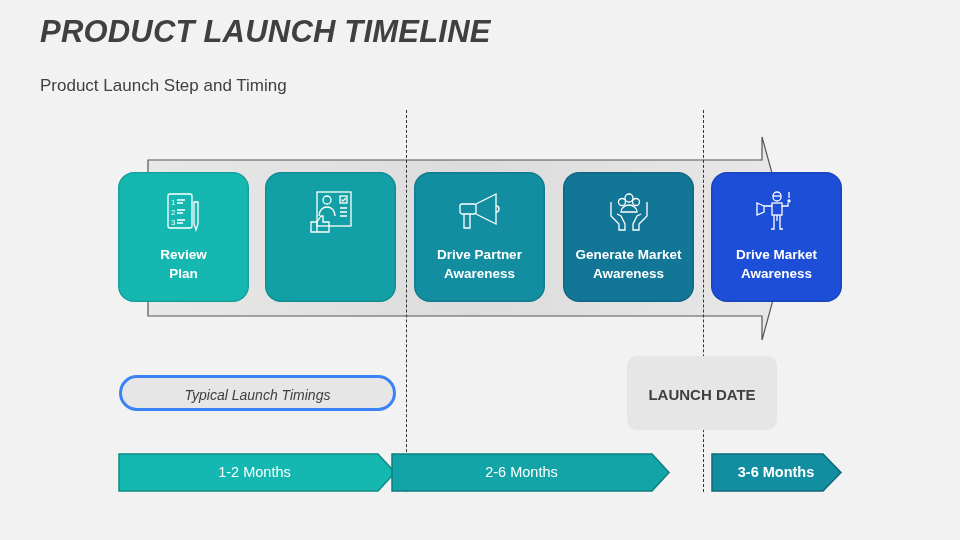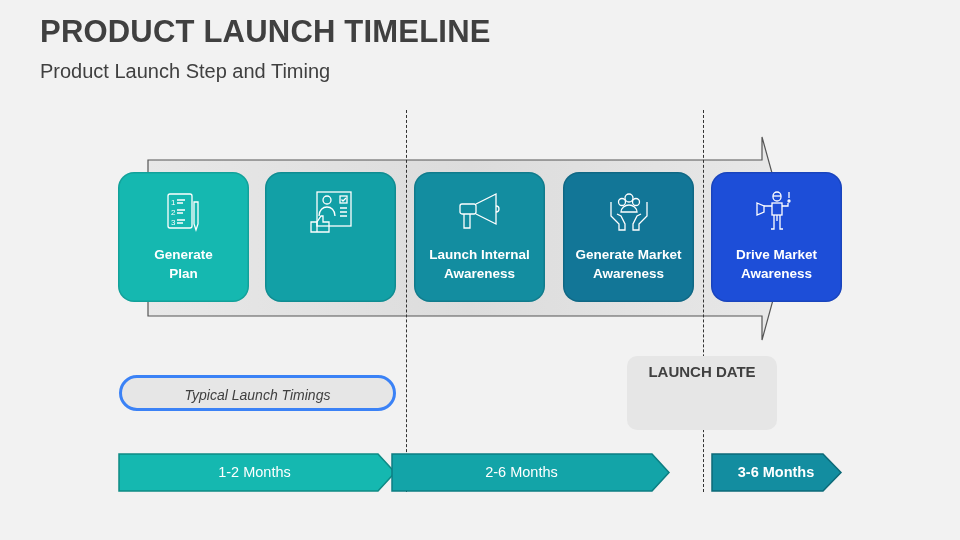--- a/index.html
+++ b/index.html
@@ -1,27 +1,27 @@
 <!DOCTYPE html>
 <html><head>
 <meta charset="utf-8">
 <style>
   * { box-sizing: border-box; margin: 0; padding: 0; }
   html, body { width: 960px; height: 540px; overflow: hidden; }
   body { background: #f2f2f2; font-family: "Liberation Sans", "DejaVu Sans", sans-serif; position: relative; }
-  .title { position: absolute; left: 40px; top: 14px; font-size: 31px; font-weight: bold; color: #404040; letter-spacing: 0.2px; }
-  .subtitle { position: absolute; left: 40px; top: 60px; font-size: 20px; color: #404040; }
+  .title { position: absolute; left: 40px; top: 14px; font-size: 31px; font-weight: bold; color: #404040; letter-spacing: 0.2px; font-style: italic; }
+  .subtitle { position: absolute; left: 40px; top: 76px; font-size: 17px; color: #404040; }
   .dash { position: absolute; width: 0; border-left: 1.2px dashed #333; }
   .big-arrow { position: absolute; left: 0; top: 0; }
   .step { position: absolute; top: 172px; width: 131px; height: 130px; border-radius: 16px; color: #fff; text-align: center; box-shadow: 0 0 0 1.5px rgba(0,0,0,0.12) inset; }
   .step .icon { position: absolute; left: 50%; top: 18px; transform: translateX(-50%); width: 44px; height: 44px; }
   .step .label { position: absolute; left: 0; right: 0; top: 73px; font-size: 13.5px; font-weight: bold; line-height: 19px; padding: 0 4px; }
   .pill { position: absolute; left: 119px; top: 375px; width: 277px; height: 36px; border-radius: 18px; background: #e6e6e6; border: 3px solid #3b82f6; font-style: italic; color: #404040; font-size: 14px; text-align: center; line-height: 34px; }
   .launch { position: absolute; left: 627px; top: 356px; width: 150px; height: 74px; border-radius: 10px; background: #e6e6e6; text-align: center; color: #404040; }
-  .launch .l1 { margin-top: 7px; font-size: 15px; font-weight: bold; }
+  .launch .l1 { margin-top: 30px; font-size: 15px; font-weight: bold; }
   .launch .l2 { margin-top: 2px; font-size: 12px; font-style: italic; }
   .timing { position: absolute; top: 453px; height: 39px; }
   .timing svg { position: absolute; left: 0; top: 0; }
   .timing .t { position: absolute; left: 0; top: 0; height: 39px; line-height: 39px; color: #fff; font-size: 14.5px; text-align: center; }
 </style>
 </head>
 <body>
 
 <div class="title">PRODUCT LAUNCH TIMELINE</div>
 <div class="subtitle">Product Launch Step and Timing</div>
@@ -42,21 +42,21 @@
 
 <div class="step" style="left:118px; background:#15b8b0;">
   <svg class="icon" viewBox="0 0 44 44" fill="none" stroke="#fff" stroke-width="1.3">
     <rect x="6" y="4" width="24" height="34" rx="2"></rect>
     <text x="9" y="15" font-size="8" fill="#fff" stroke="none" font-family="Liberation Sans, sans-serif">1</text>
     <text x="9" y="25" font-size="8" fill="#fff" stroke="none" font-family="Liberation Sans, sans-serif">2</text>
     <text x="9" y="35" font-size="8" fill="#fff" stroke="none" font-family="Liberation Sans, sans-serif">3</text>
     <path d="M15 10h8M15 13h6M15 20h8M15 23h6M15 30h8M15 33h6"></path>
     <path d="M32 12 l4 0 l0 22 l-2 6 l-2 -6 z"></path>
   </svg>
-  <div class="label"><span>Generate</span><br><span>Plan</span></div>
+  <div class="label"><span>Review</span><br><span>Plan</span></div>
 </div>
 
 <div class="step" style="left:265px; background:#12a0a6;">
   <svg class="icon" viewBox="0 0 44 44" fill="none" stroke="#fff" stroke-width="1.3">
     <rect x="8" y="2" width="34" height="34"></rect>
     <rect x="31" y="6" width="7" height="7"></rect>
       <path d="M32.5 9.5l1.5 1.5 3-3"></path>
     <path d="M31 18h7M31 22h7M31 26h7"></path>
     <circle cx="18" cy="10" r="4"></circle>
     <path d="M10 26c0-6 4-9 8-9s8 3 8 9"></path>
@@ -64,21 +64,21 @@
   </svg>
 </div>
 
 <div class="step" style="left:414px; background:#138da0;">
   <svg class="icon" viewBox="0 0 44 44" fill="none" stroke="#fff" stroke-width="1.3">
     <rect x="2" y="14" width="16" height="10" rx="2"></rect>
     <path d="M18 14 L38 4 V34 L18 24"></path>
     <path d="M38 16 a3 3 0 0 1 0 6"></path>
     <path d="M6 24v14h6v-14"></path>
   </svg>
-  <div class="label"><span>Launch Internal</span><br><span>Awareness</span></div>
+  <div class="label"><span>Drive Partner</span><br><span>Awareness</span></div>
 </div>
 
 <div class="step" style="left:563px; background:#127697;">
   <svg class="icon" viewBox="0 0 44 44" fill="none" stroke="#fff" stroke-width="1.3">
     <circle cx="22" cy="8" r="4"></circle>
       <circle cx="15" cy="12" r="3.5"></circle>
       <circle cx="29" cy="12" r="3.5"></circle>
     <path d="M14 22c0-4 4-7 8-7s8 3 8 7z"></path>
     <path d="M4 12v14l8 8v6h6v-6l-4-8-4-2"></path>
     <path d="M40 12v14l-8 8v6h-6v-6l4-8 4-2"></path>

